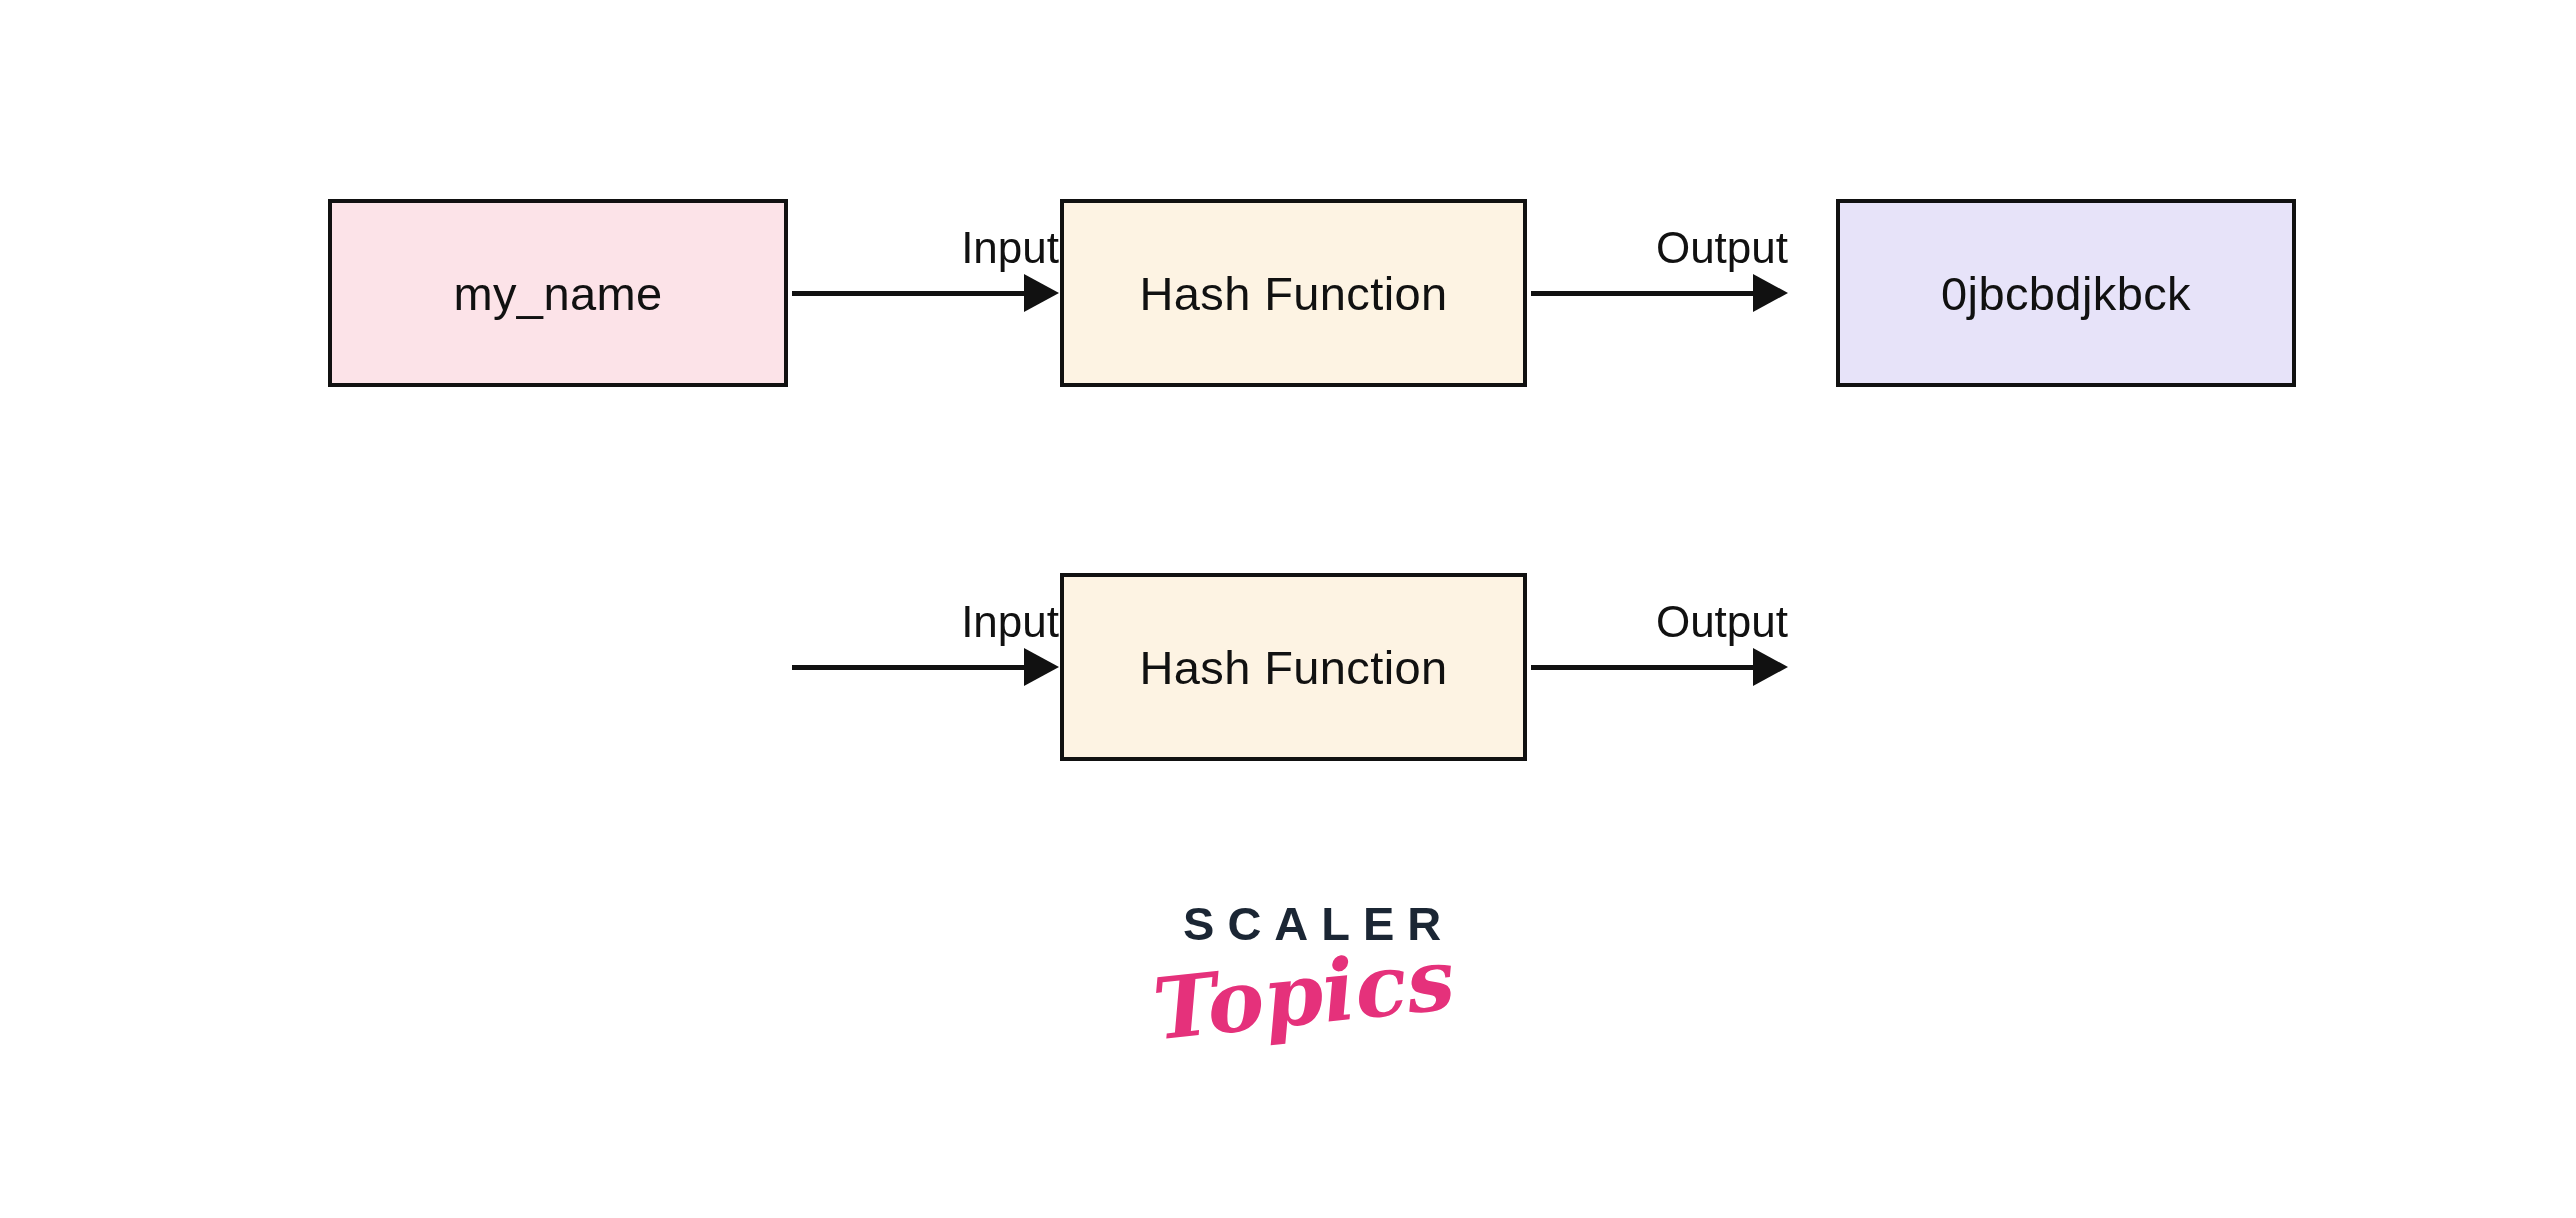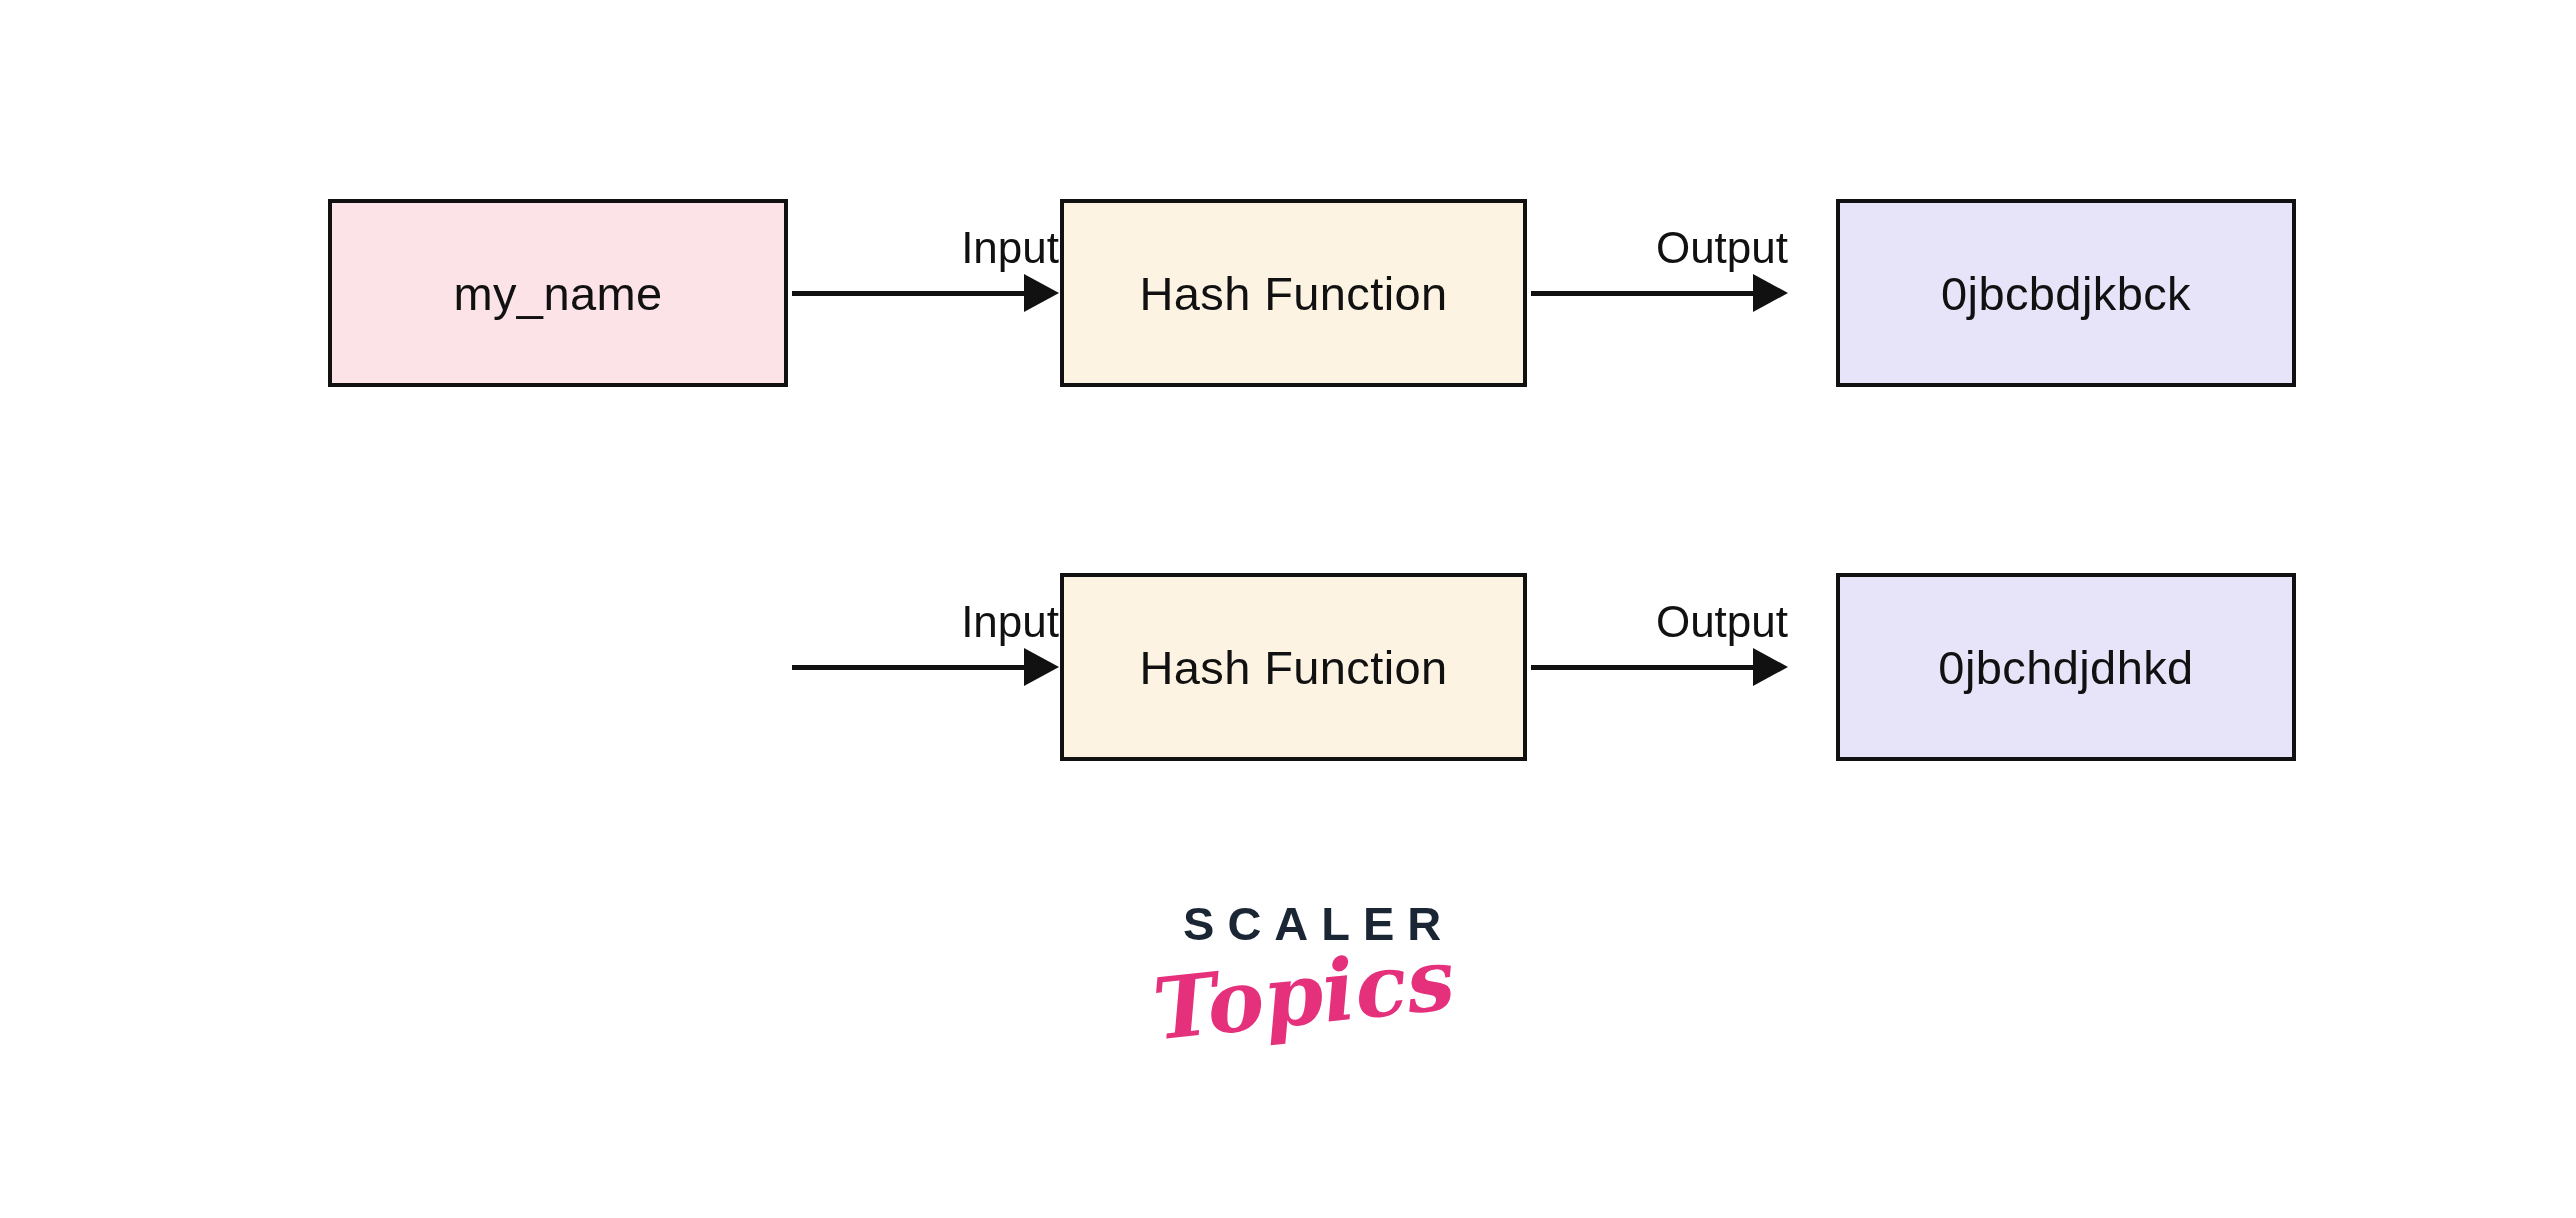--- a/index.html
+++ b/index.html
@@ -137,23 +137,20 @@
       <div class="arrow-head"></div>
     </div>
     <div class="node hash-node">
       <span>Hash Function</span>
     </div>
     <div class="arrow-group a1">
       <div class="arrow-label">Output</div>
       <div class="arrow-line"></div>
       <div class="arrow-head"></div>
     </div>
-    <div class="node output-node">
-      <span>0jbchdjdhkd</span>
-    </div>
   </div>
 
   <div class="logo">
     <div class="logo-brand">SCALER</div>
     <div class="logo-sub">Topics</div>
   </div>
 
 </div>
 
 

